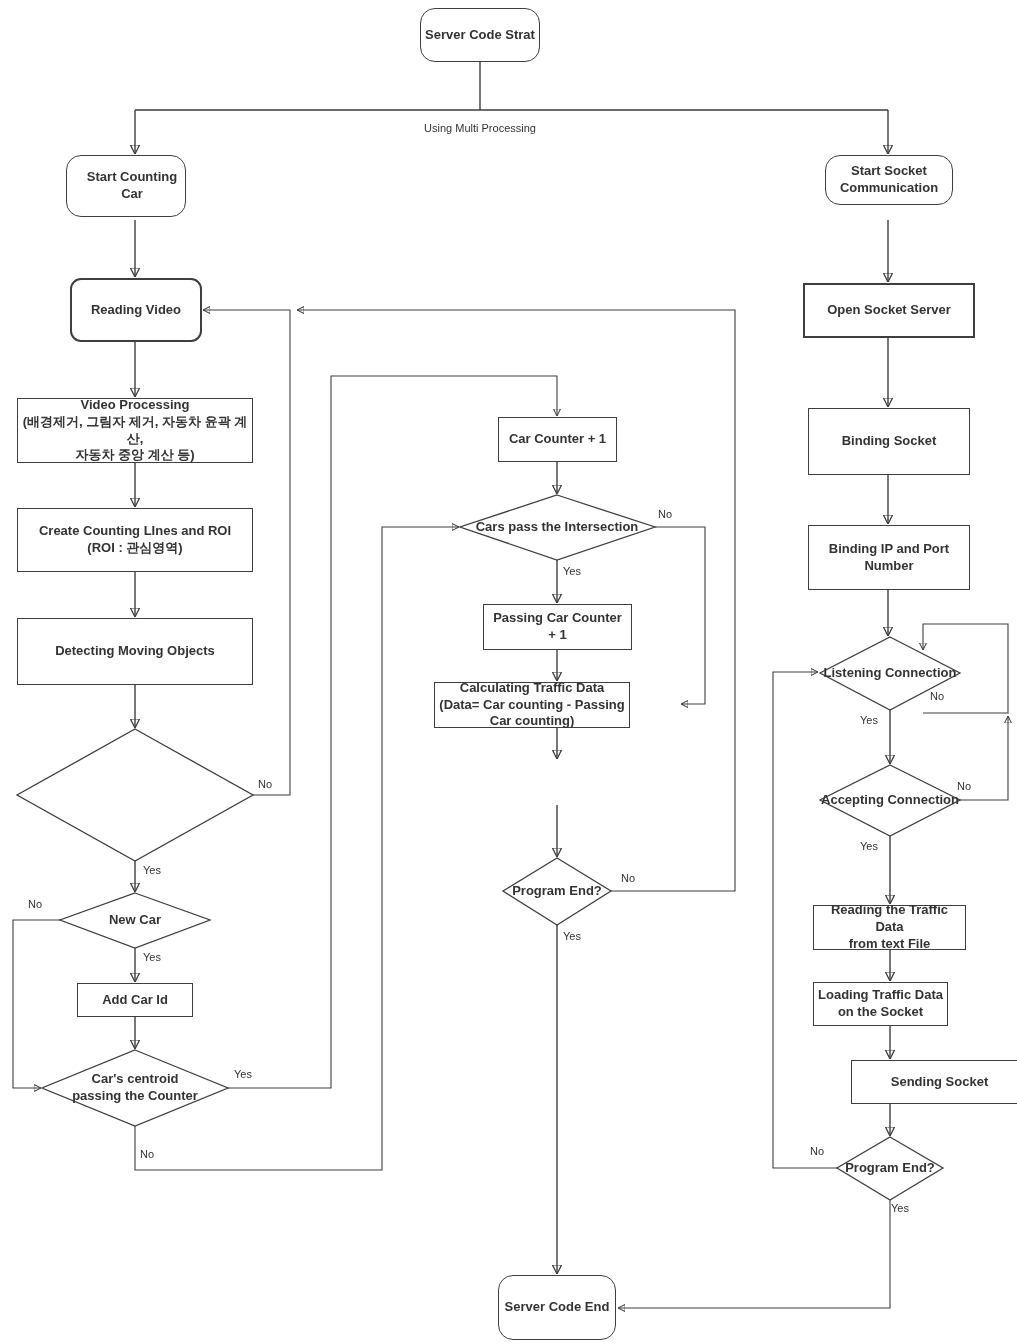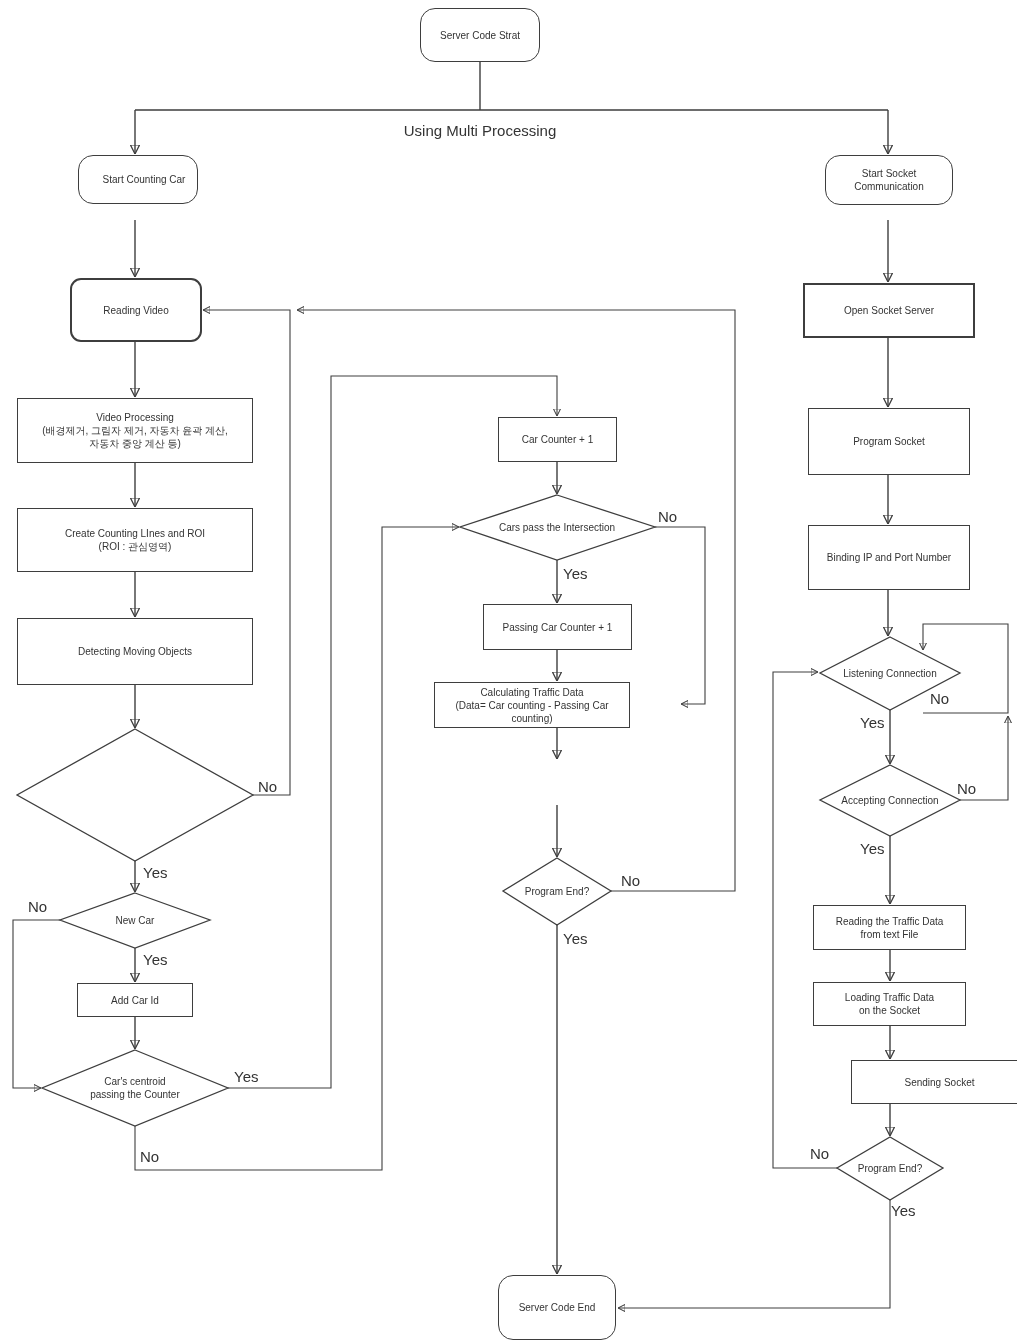--- a/index.html
+++ b/index.html
@@ -6,29 +6,29 @@
   .canvas{
     position:relative;width:1017px;height:1344px;background:#ffffff;overflow:hidden;
     font-family:"Liberation Sans","DejaVu Sans",sans-serif;color:#333;
   }
   svg.wires{position:absolute;left:0;top:0;width:1017px;height:1344px;}
   svg.wires path{fill:none;stroke:#3e3e3e;stroke-width:1.4;}
   svg.wires path.loop{stroke-width:1.1;}
   svg.wires polygon{fill:#ffffff;stroke:#3e3e3e;stroke-width:1.3;}
   .node{
     position:absolute;display:flex;align-items:center;justify-content:center;
-    text-align:center;font-size:10px;line-height:1.3;white-space:pre-line;
-    box-sizing:border-box;padding:2px 4px;
+    text-align:center;font-size:13px;line-height:1.3;white-space:pre-line;
+    box-sizing:border-box;padding:2px 4px;font-weight:bold;
   }
   .rect{border:1px solid #3e3e3e;background:#ffffff;}
   .thick{border-width:2px;}
   .terminator{border:1px solid #3e3e3e;background:#ffffff;border-radius:15px;}
   .dtext{background:transparent;padding:0;}
   .elabel{
-    position:absolute;font-size:15px;line-height:1.2;color:#333;
+    position:absolute;font-size:11px;line-height:1.2;color:#333;
     background:transparent;white-space:nowrap;
   }
   .elabel.center{transform:translateX(-50%);}
 </style>
 </head>
 <body>
 
 <div class="canvas">
 
   <svg class="wires" viewBox="0 0 1017 1344" xmlns="http://www.w3.org/2000/svg">
@@ -82,43 +82,43 @@
     <polygon points="135,893 210,920 135,948 60,920"></polygon>
     <polygon points="135,1050 228,1088 135,1126 42,1088"></polygon>
     <polygon points="557,495 655,527 557,560 460,527"></polygon>
     <polygon points="557,858 611,891 557,925 503,891"></polygon>
     <polygon points="890,637 960,673 890,710 820,673"></polygon>
     <polygon points="890,765 960,800 890,836 820,800"></polygon>
     <polygon points="890,1137 943,1168 890,1200 837,1168"></polygon>
   </svg>
 
   <div class="node terminator" style="left:420px;top:8px;width:120px;height:54px;">Server Code Strat</div>
-  <div class="node terminator" style="left:78px;top:155px;width:120px;height:49px;padding-left:16px;">Start Counting Car</div>
+  <div class="node terminator" style="left:66px;top:155px;width:120px;height:62px;padding-left:16px;">Start Counting Car</div>
   <div class="node terminator" style="left:825px;top:155px;width:128px;height:50px;">Start Socket
 Communication</div>
   <div class="node terminator" style="left:498px;top:1275px;width:118px;height:65px;">Server Code End</div>
 
   <div class="node rect thick" style="left:70px;top:278px;width:132px;height:64px;border-radius:11px;">Reading Video</div>
   <div class="node rect" style="left:17px;top:398px;width:236px;height:65px;">Video Processing
 (배경제거, 그림자 제거, 자동차 윤곽 계산,
 자동차 중앙 계산 등)</div>
   <div class="node rect" style="left:17px;top:508px;width:236px;height:64px;">Create Counting LInes and ROI
 (ROI : 관심영역)</div>
   <div class="node rect" style="left:17px;top:618px;width:236px;height:67px;">Detecting Moving Objects</div>
   <div class="node rect" style="left:77px;top:983px;width:116px;height:34px;">Add Car Id</div>
   <div class="node rect" style="left:498px;top:417px;width:119px;height:45px;">Car Counter + 1</div>
   <div class="node rect" style="left:483px;top:604px;width:149px;height:46px;">Passing Car Counter + 1</div>
   <div class="node rect" style="left:434px;top:682px;width:196px;height:46px;">Calculating Traffic Data
 (Data= Car counting - Passing Car counting)</div>
   <div class="node rect thick" style="left:803px;top:283px;width:172px;height:55px;">Open Socket Server</div>
-  <div class="node rect" style="left:808px;top:408px;width:162px;height:67px;">Program Socket</div>
+  <div class="node rect" style="left:808px;top:408px;width:162px;height:67px;">Binding Socket</div>
   <div class="node rect" style="left:808px;top:525px;width:162px;height:65px;">Binding IP and Port Number</div>
   <div class="node rect" style="left:813px;top:905px;width:153px;height:45px;">Reading the Traffic Data
 from text File</div>
-  <div class="node rect" style="left:813px;top:982px;width:153px;height:44px;">Loading Traffic Data
+  <div class="node rect" style="left:813px;top:982px;width:135px;height:44px;">Loading Traffic Data
 on the Socket</div>
   <div class="node rect" style="left:851px;top:1060px;width:177px;height:44px;">Sending Socket</div>
 
   <div class="node dtext" style="left:85px;top:908px;width:100px;height:24px;">New Car</div>
   <div class="node dtext" style="left:55px;top:1071px;width:160px;height:34px;">Car's centroid
 passing the Counter</div>
   <div class="node dtext" style="left:467px;top:515px;width:180px;height:24px;">Cars pass the Intersection</div>
   <div class="node dtext" style="left:507px;top:879px;width:100px;height:24px;">Program End?</div>
   <div class="node dtext" style="left:820px;top:661px;width:140px;height:24px;">Listening Connection</div>
   <div class="node dtext" style="left:820px;top:788px;width:140px;height:24px;">Accepting Connection</div>

